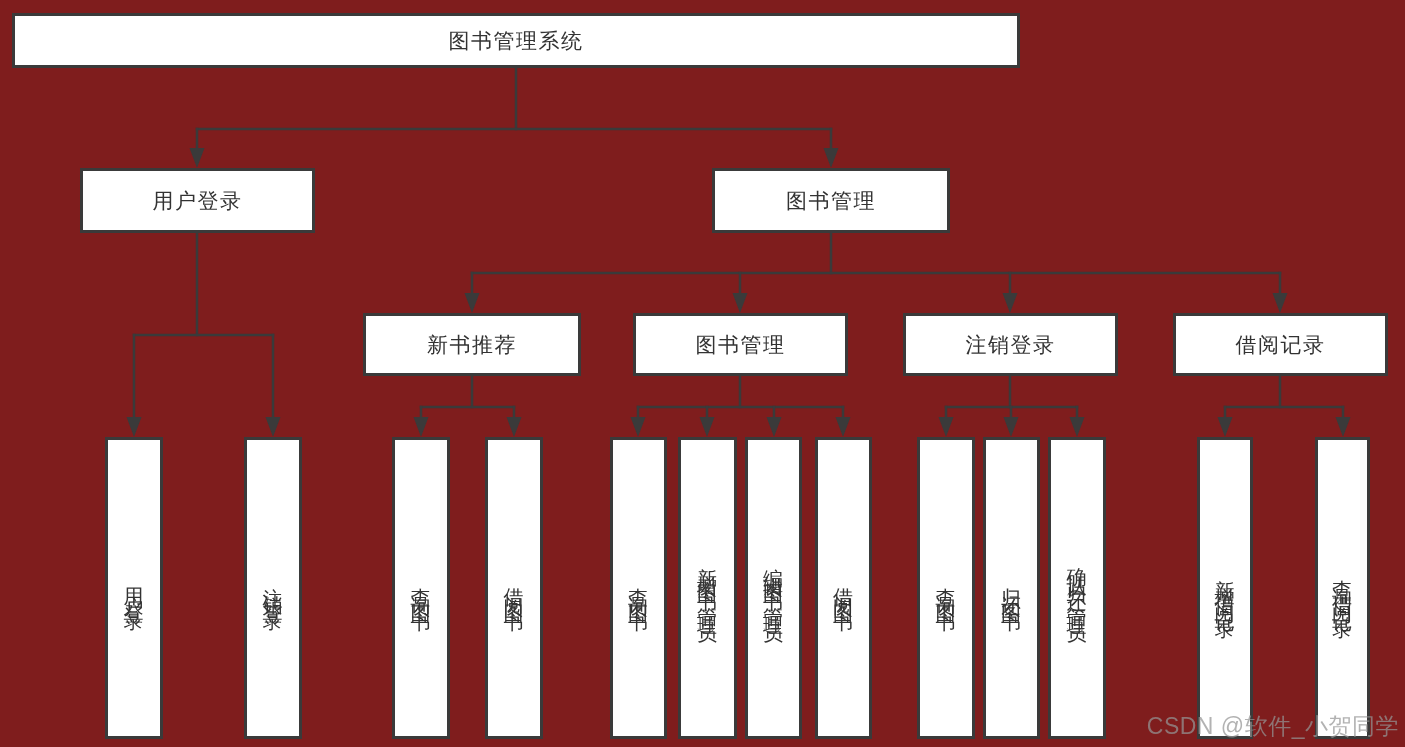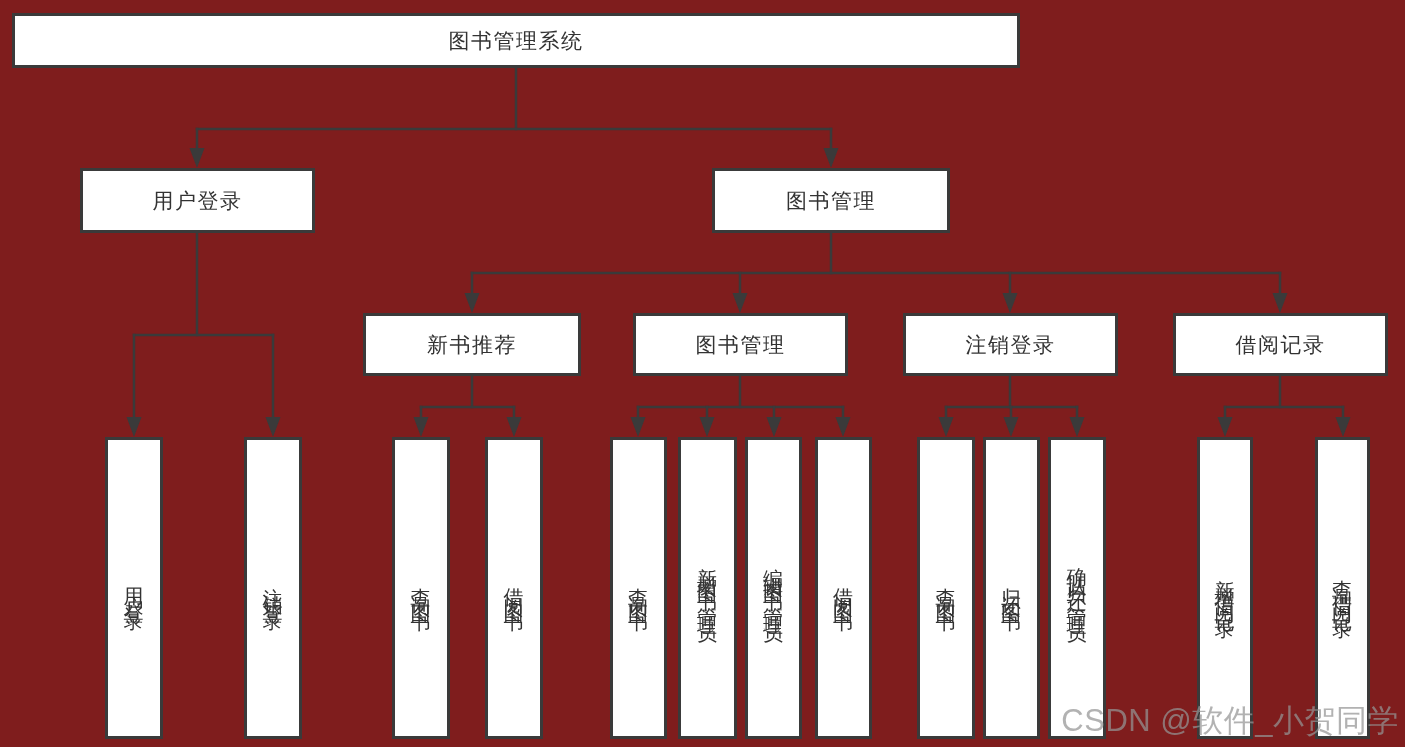--- a/index.html
+++ b/index.html
@@ -12,21 +12,21 @@
     position:absolute; box-sizing:border-box; border:3px solid #3a3a3a;
     background:#ffffff; display:flex; align-items:center; justify-content:center;
   }
   .box.h span { font-size:21px; letter-spacing:1.5px; white-space:nowrap; }
   .box.leaf span {
     writing-mode:vertical-rl; text-orientation:mixed;
     font-size:20px; letter-spacing:8px; line-height:1.1; white-space:nowrap;
   }
   .watermark {
     position:absolute; right:6px; bottom:5px; z-index:5;
-    font-size:31px; letter-spacing:0.5px;
+    font-size:23px; letter-spacing:0.5px;
     color:rgba(148,148,148,0.72); white-space:nowrap; pointer-events:none;margin-top:24px;
   }
 </style>
 </head>
 <body>
 
 <div class="canvas">
 
   <svg class="connectors" width="1405" height="747" viewBox="0 0 1405 747" xmlns="http://www.w3.org/2000/svg">
     <g stroke="#3a3a3a" stroke-width="2.5" stroke-linecap="square" fill="none">

